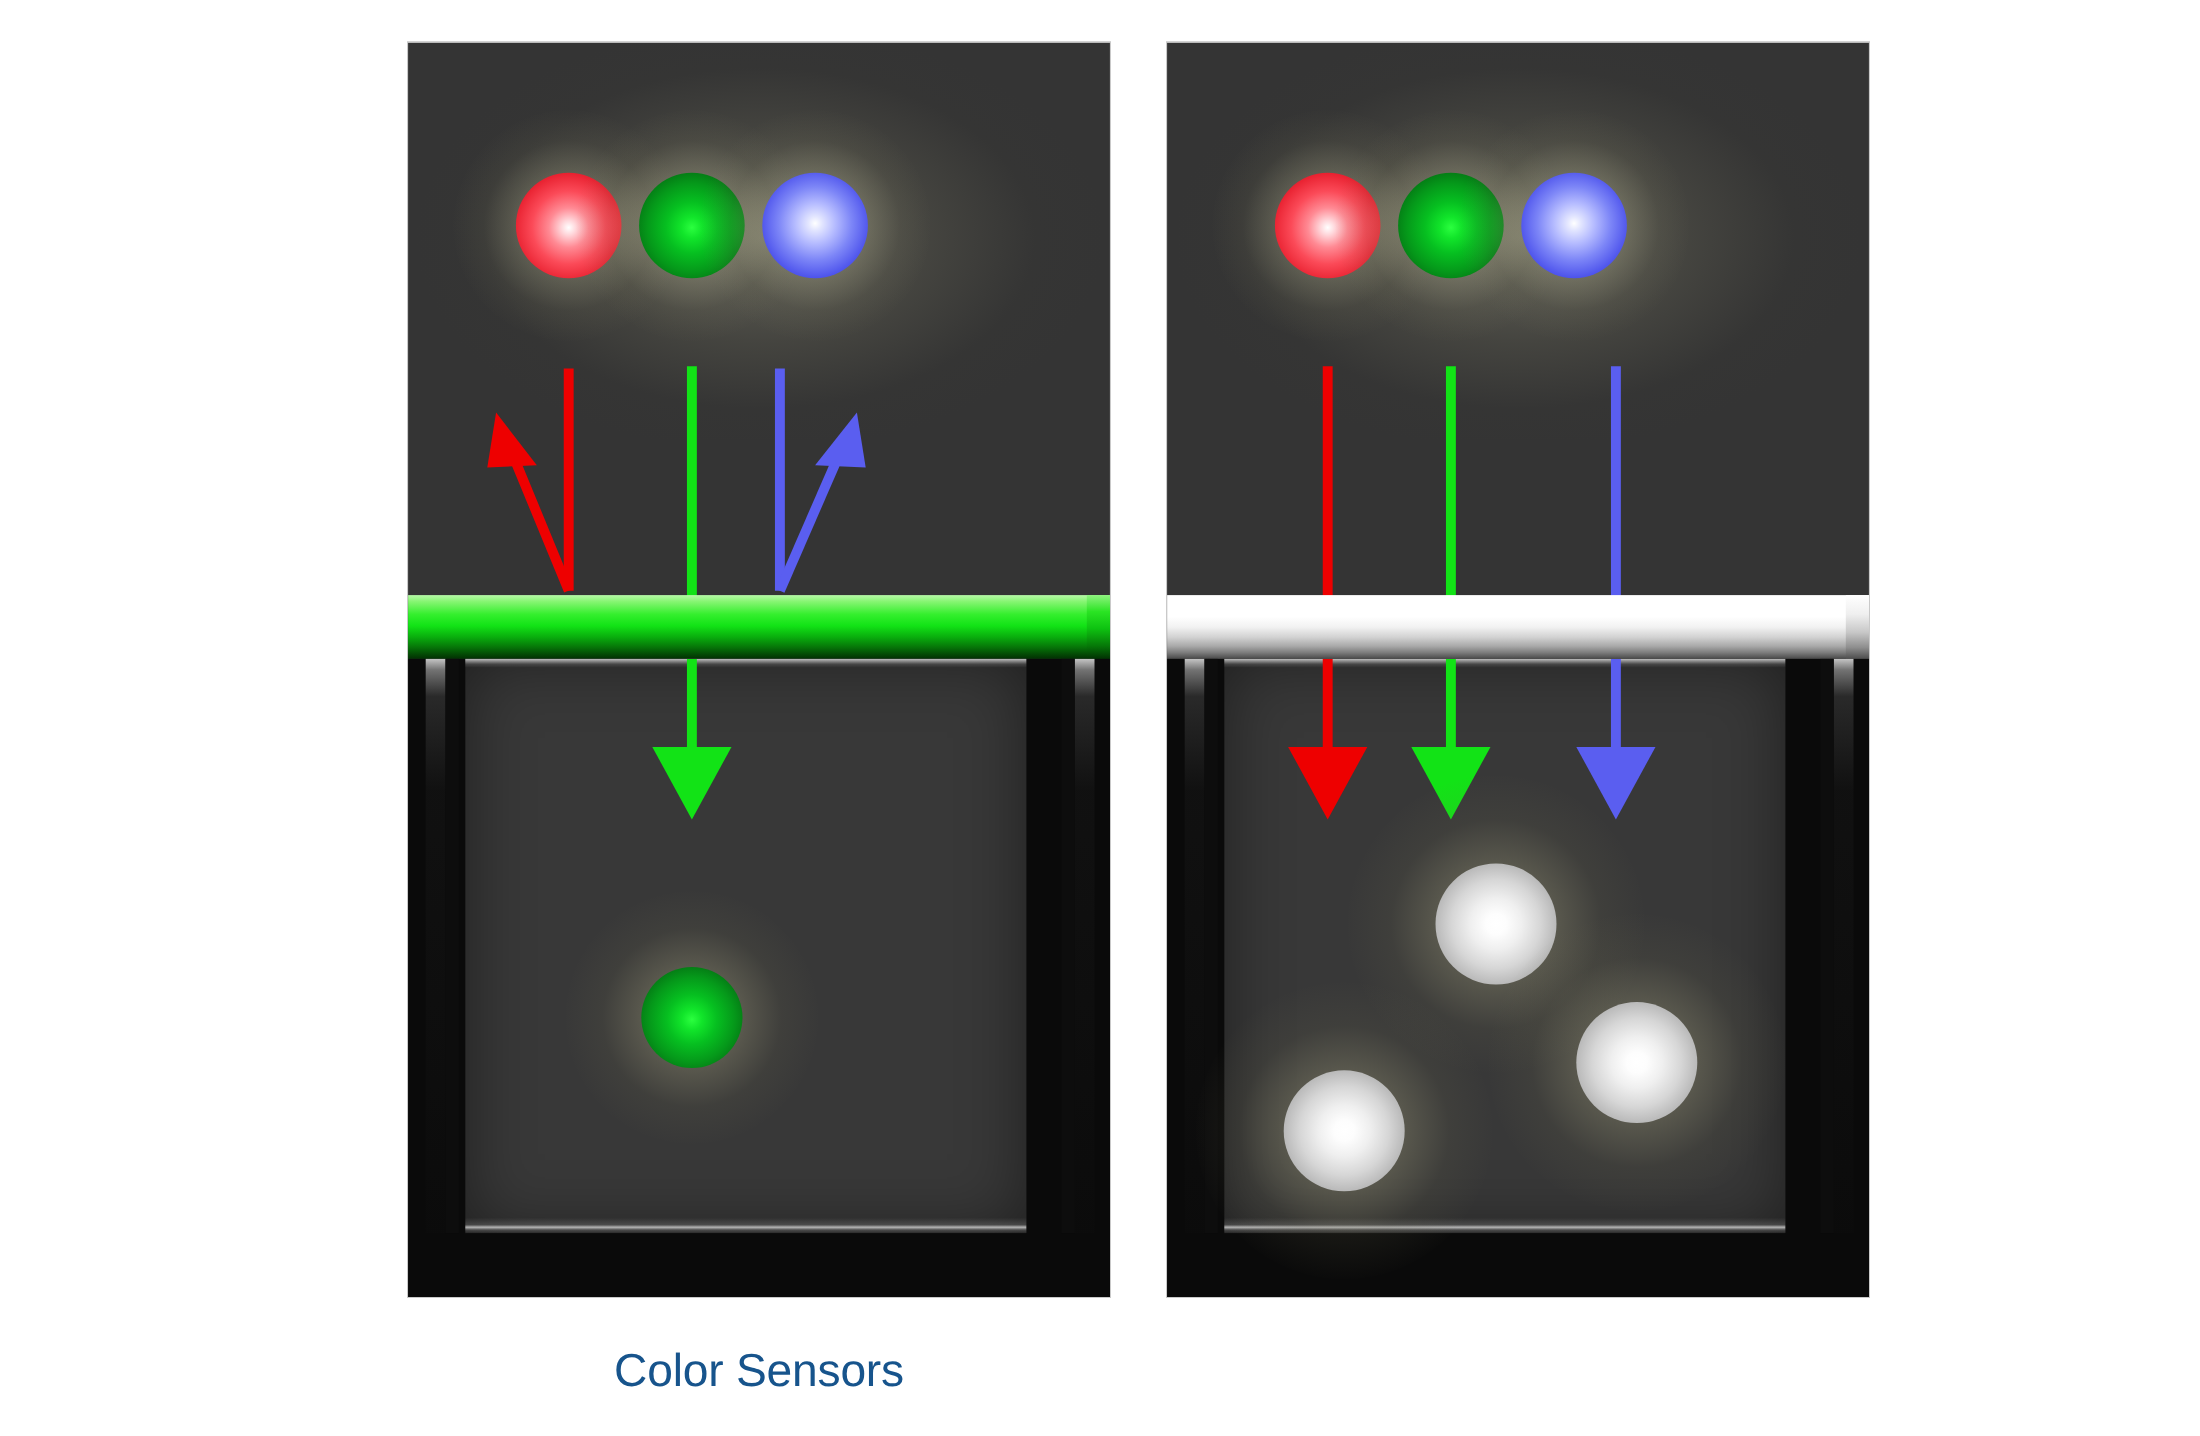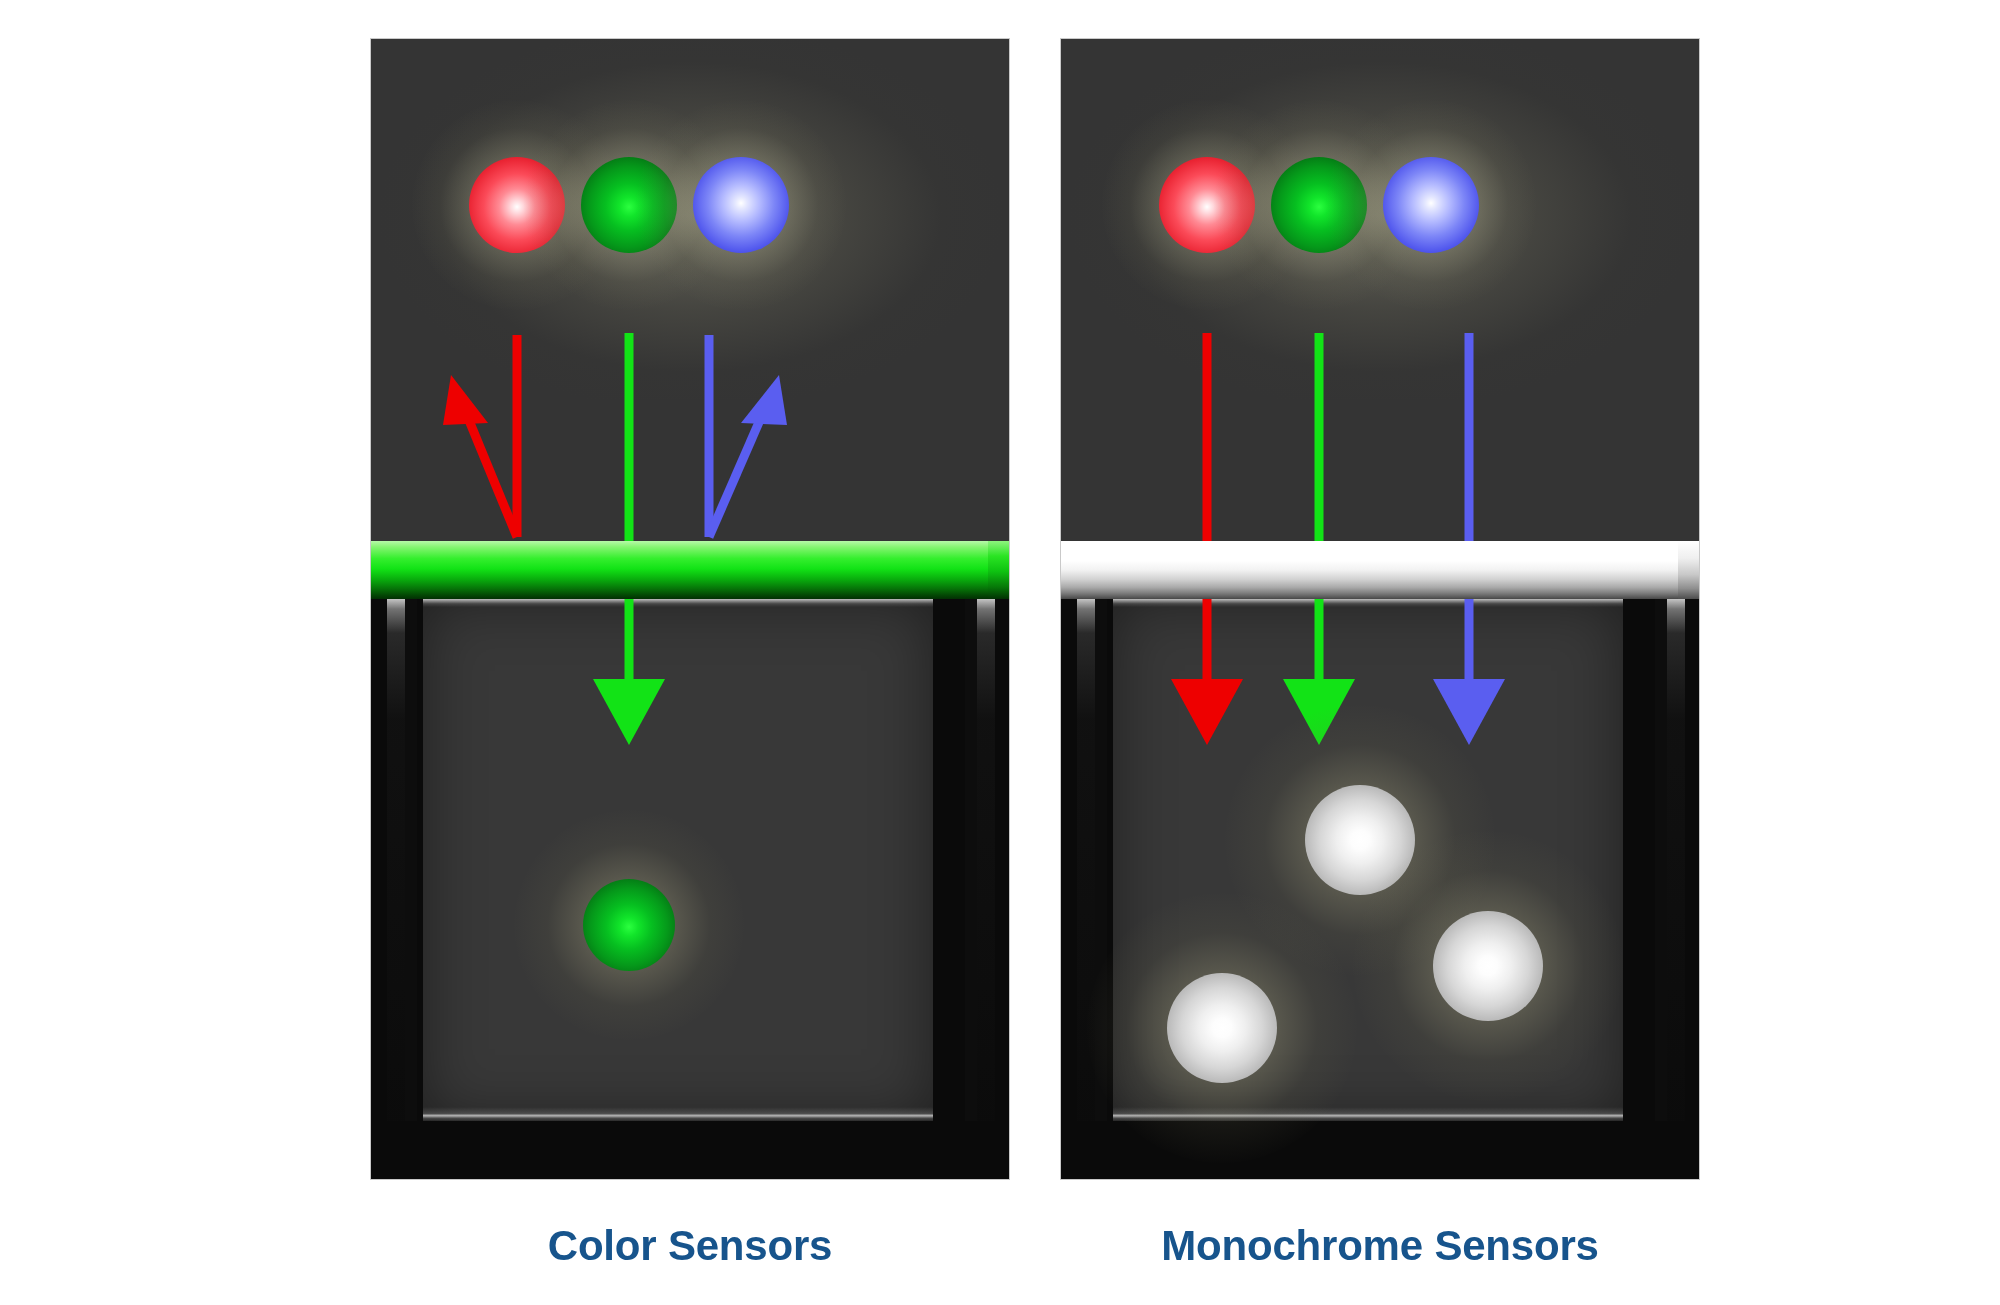--- a/index.html
+++ b/index.html
@@ -167,21 +167,21 @@
       #b7b7b7 72%, #9a9a9a 88%, #8a8a8a 100%);}
 
   
   .caption{
     position:absolute;
     top:1222px;
     width:640px;
     text-align:center;
     color:#17548c;
     font-size:42px;
-    font-weight:bold;
+    font-weight:normal;
     letter-spacing:-0.2px;
     white-space:nowrap;
   }
   .caption.left{left:370px;}
   .caption.right{left:1060px;}
 </style>
 </head>
 <body>
 
 <div class="stage">
@@ -313,15 +313,14 @@
       </div>
 
       <div class="spot" style="left:106px;top:374px;width:110px;height:110px;">
         <div class="halo" style="width:270px;height:270px;"></div>
         <div class="ball white"></div>
       </div>
     </div>
   </div>
 
   <div class="caption left">Color Sensors</div>
-  <div class="caption right">Monochrome Sensors</div>
 
 </div>
 
 </body></html>

